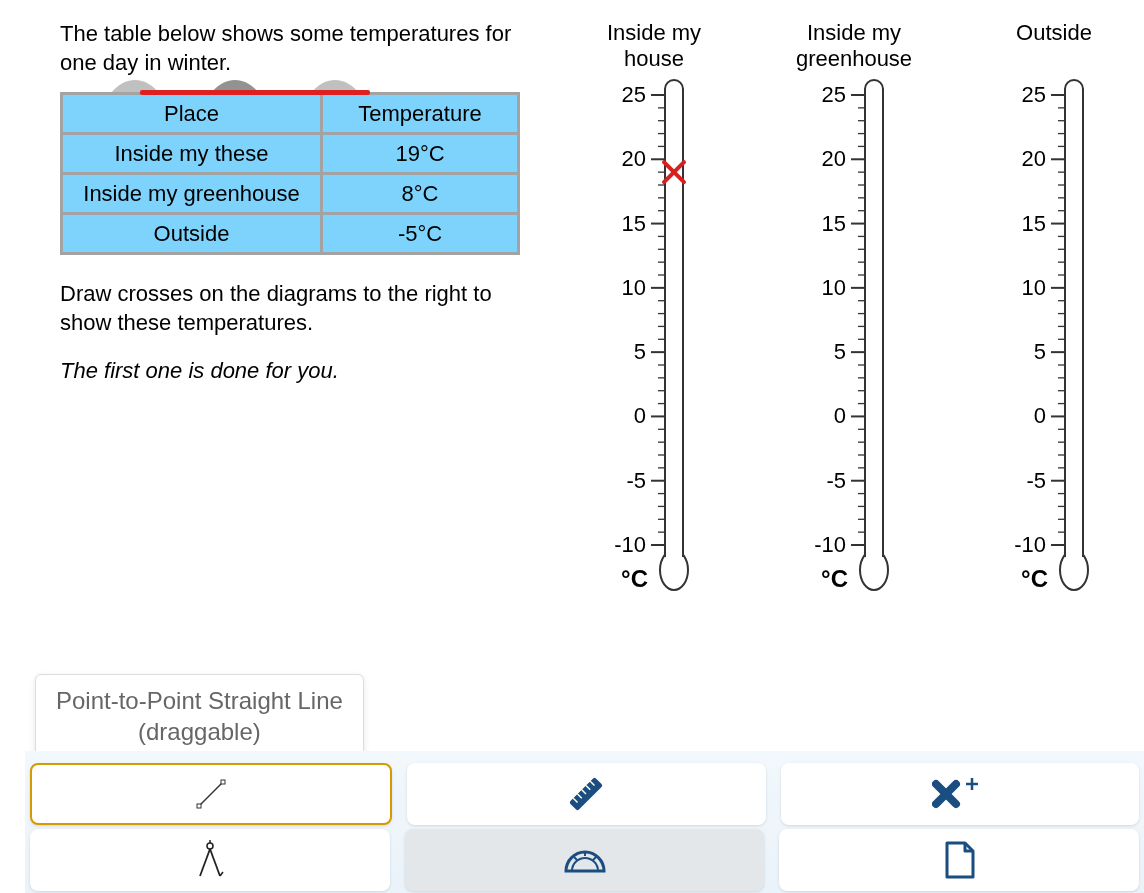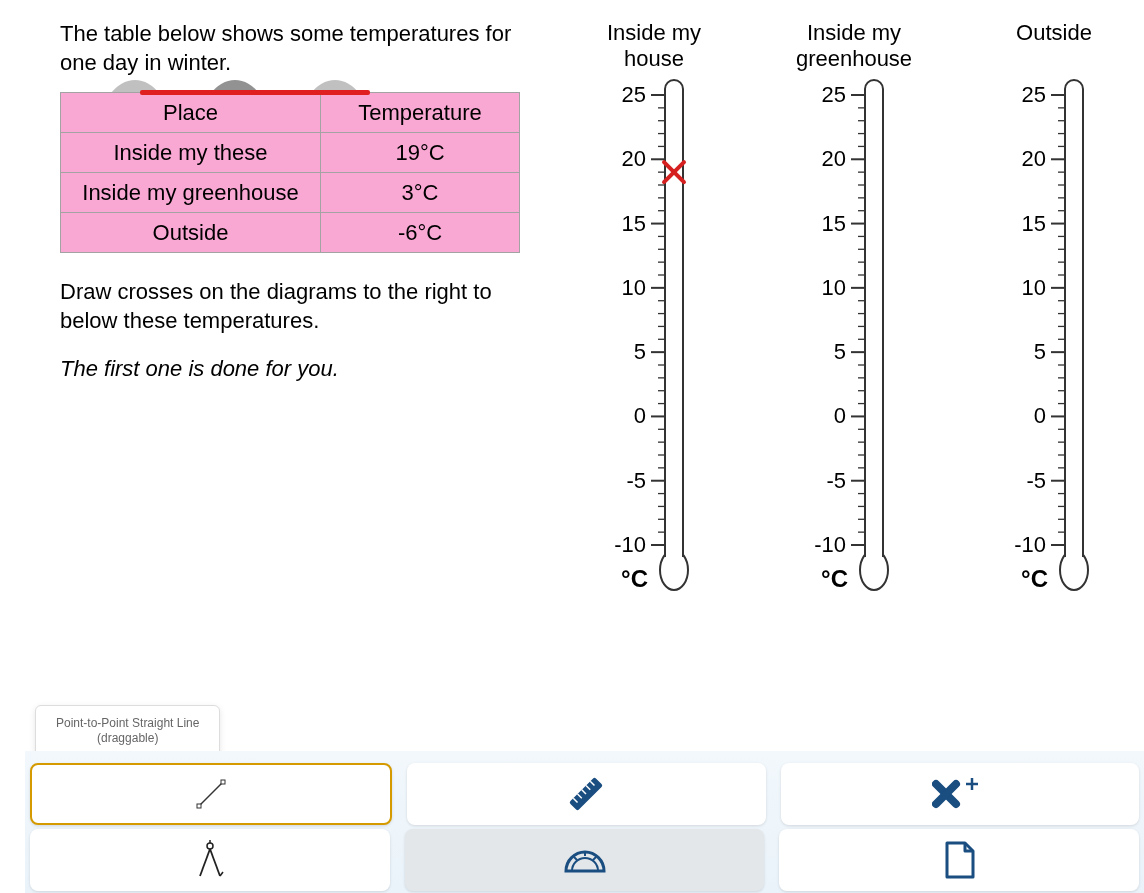--- a/index.html
+++ b/index.html
@@ -23,25 +23,25 @@
   .instr { font-size: 22px; line-height: 1.3; margin-top: 25px; }
   .instr2 { font-size: 22px; line-height: 1.3; margin-top: 20px; font-style: italic; }
 
   .table-wrap { position: relative; margin-top: 5px; }
   table.data {
     border-collapse: collapse;
     font-size: 22px;
     width: 460px;
   }
   table.data th, table.data td {
-    border: 1px solid #a3a3a3;
+    border: 3px solid #a3a3a3;
     padding: 4px 8px;
     text-align: center;
     font-weight: normal;
-    background: #f9a8d4;
+    background: #7dd3fc;
     height: 40px;
   }
   table.data th:first-child, table.data td:first-child { width: 260px; }
 
   
   .drops {
     position: absolute;
     top: -12px; left: 40px;
     z-index: -1;
     display: flex;
@@ -89,21 +89,21 @@
   }
   .tool-btn.sel { border: 2px solid #d59a00; }
   .tool-btn.grey { background: #e3e7ea; }
   .tooltip {
     position: absolute;
     bottom: 135px; left: 35px;
     background: #fff;
     border: 1px solid #ddd;
     border-radius: 6px;
     padding: 10px 20px;
-    font-size: 12px;
+    font-size: 24px;
     color: #666;
     text-align: center;
     box-shadow: 0 2px 6px rgba(0,0,0,.1);
     line-height: 1.3;
   }
 </style>
 </head>
 <body>
 
 <div class="content">
@@ -122,31 +122,31 @@
             <tr>
           <th>Place</th>
           <th>Temperature</th>
         </tr>
         <tr>
           <td>Inside my these</td>
           <td>19°C</td>
         </tr>
         <tr>
           <td>Inside my greenhouse</td>
-          <td>3°C</td>
+          <td>8°C</td>
         </tr>
         <tr>
           <td>Outside</td>
-          <td>-6°C</td>
+          <td>-5°C</td>
         </tr>
       </tbody>
         </table>
     </div>
 
-    <div class="instr">Draw crosses on the diagrams to the right to below these temperatures.</div>
+    <div class="instr">Draw crosses on the diagrams to the right to show these temperatures.</div>
     <div class="instr2">The first one is done for you.</div>
   </div>
 
   <div class="therms" id="therms">
       <div class="therm-col">
         <div class="therm-title">Inside my<br>house</div>
         <svg width="160" height="560" class="therm-svg">
           <path d="M91 14 A9 9 0 0 1 109 14 L109 478 A16 20 0 0 1 91 478 Z" fill="none" stroke="#333" stroke-width="2"></path>
           <ellipse cx="100" cy="495" rx="14" ry="20" fill="none" stroke="#333" stroke-width="2"></ellipse>
           <rect x="92" y="474" width="16" height="10" fill="#fff"></rect>

